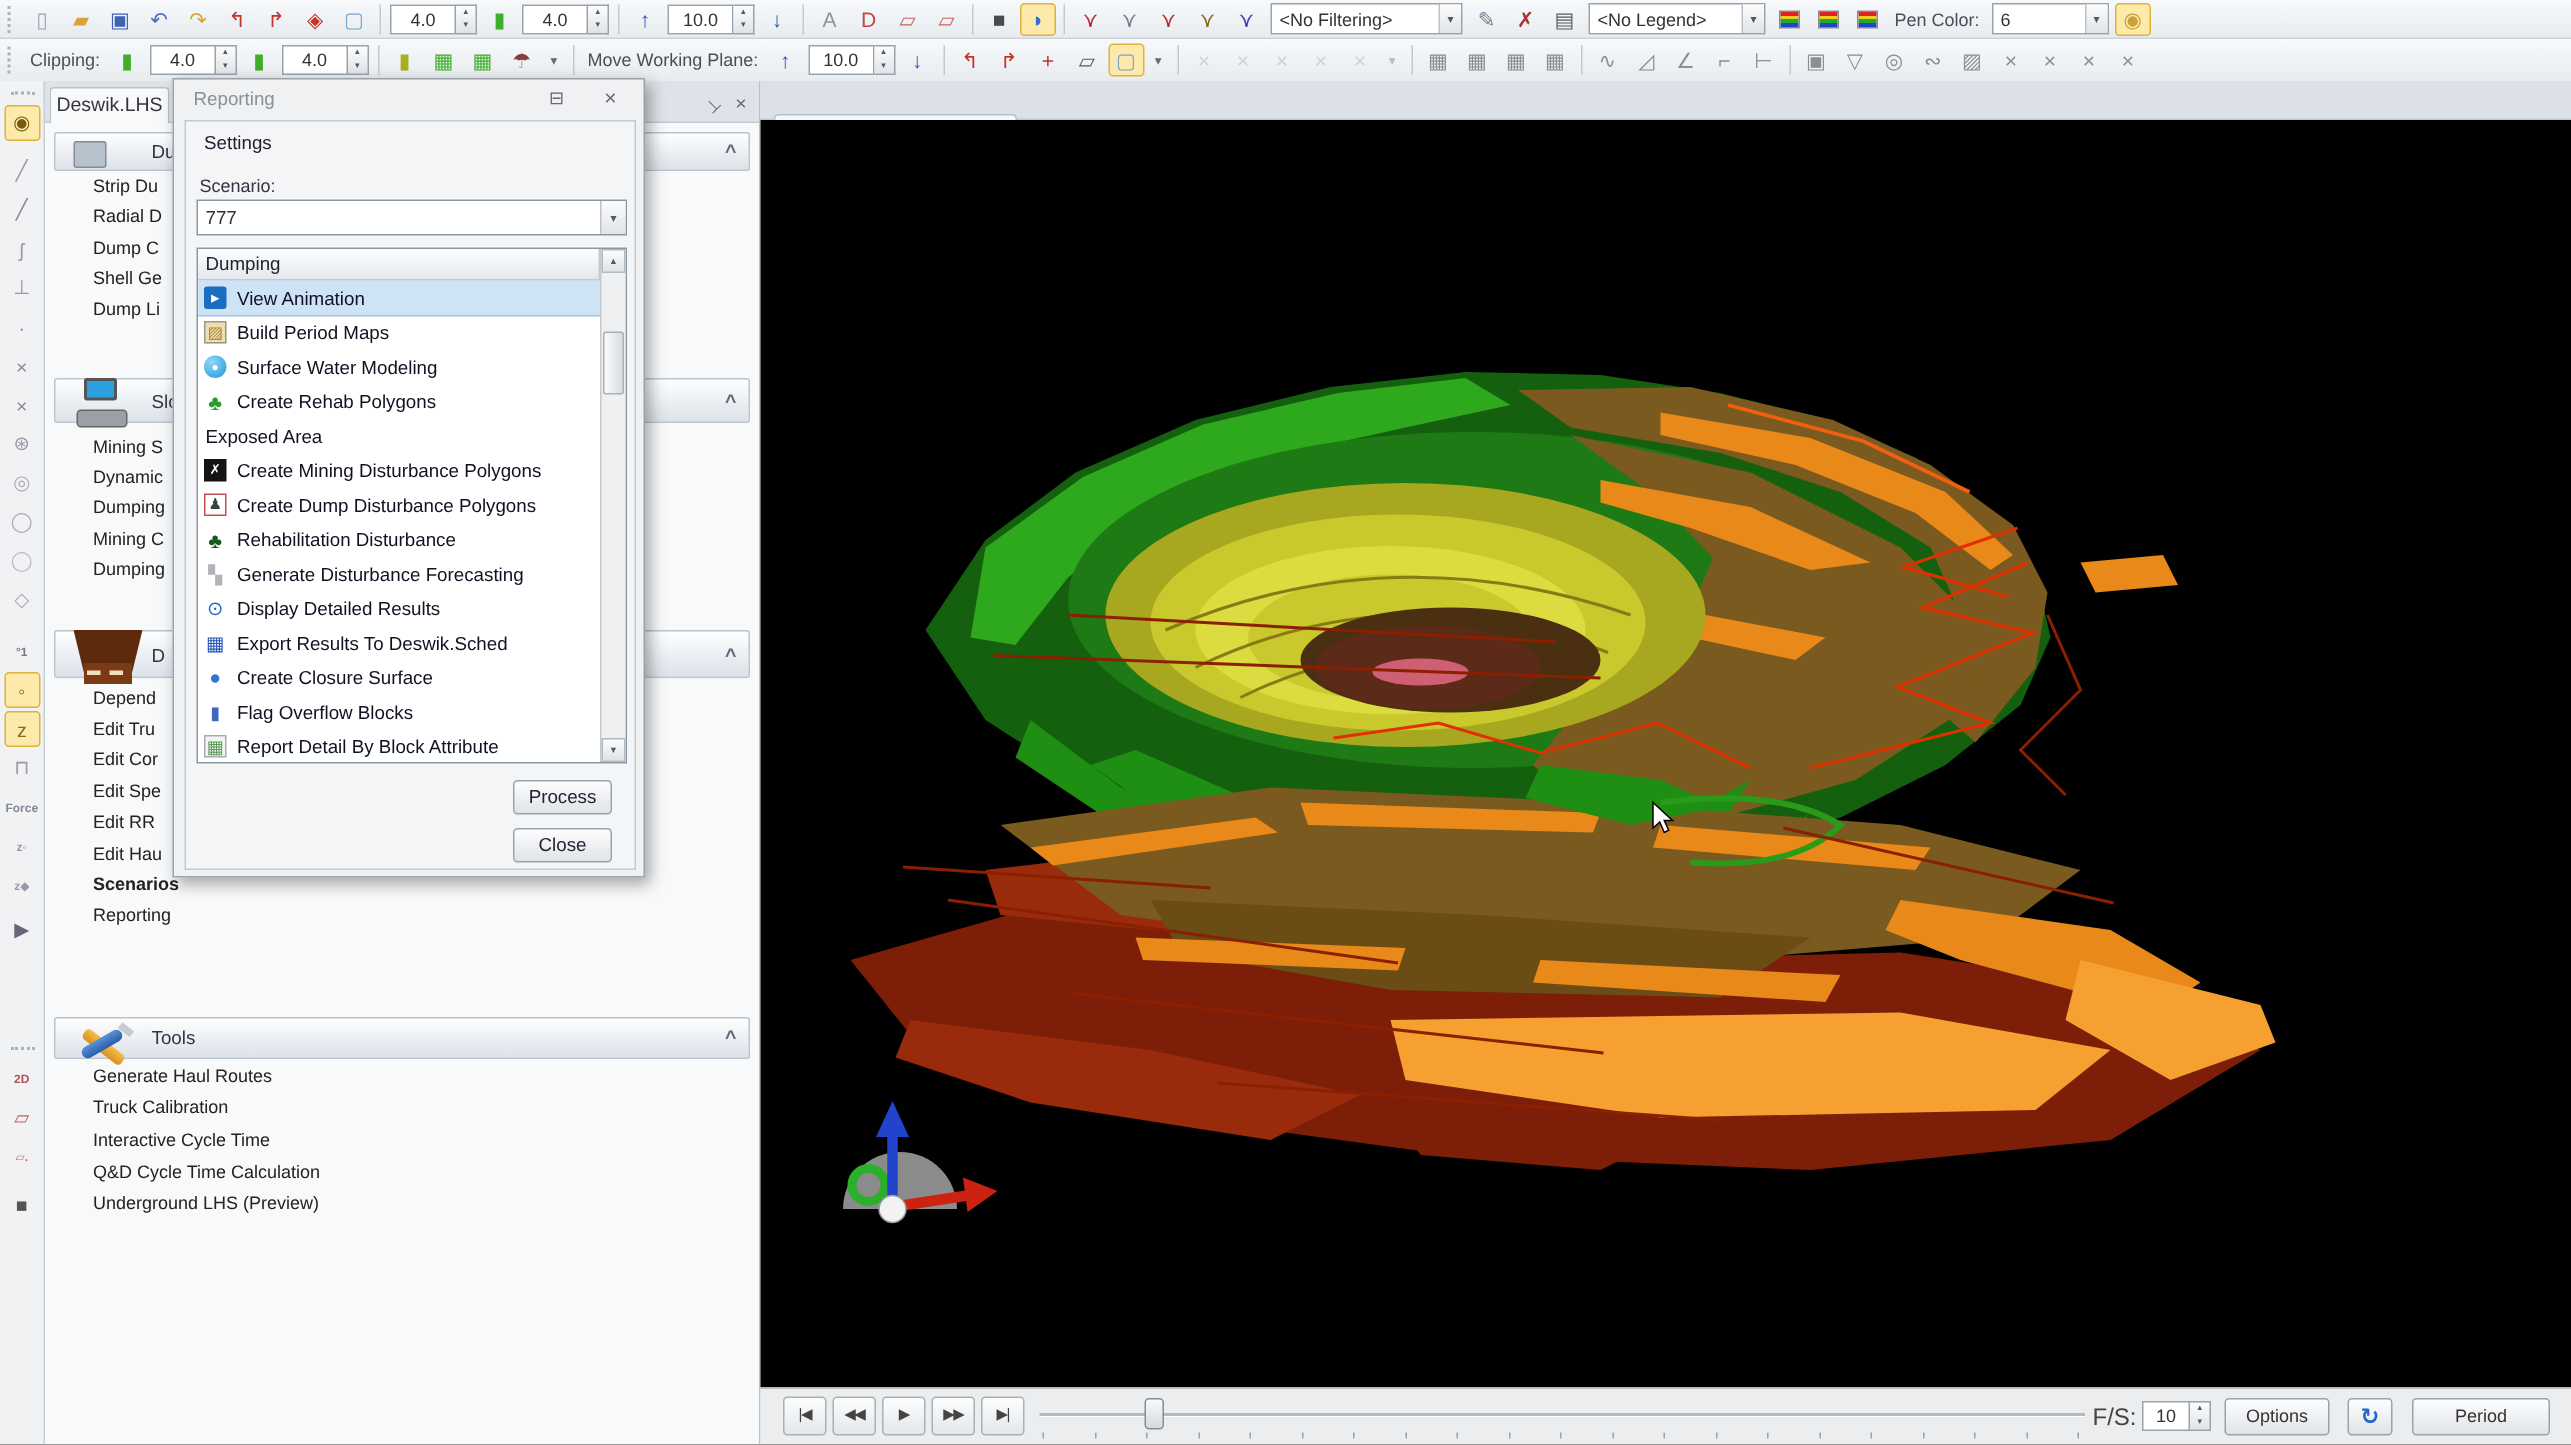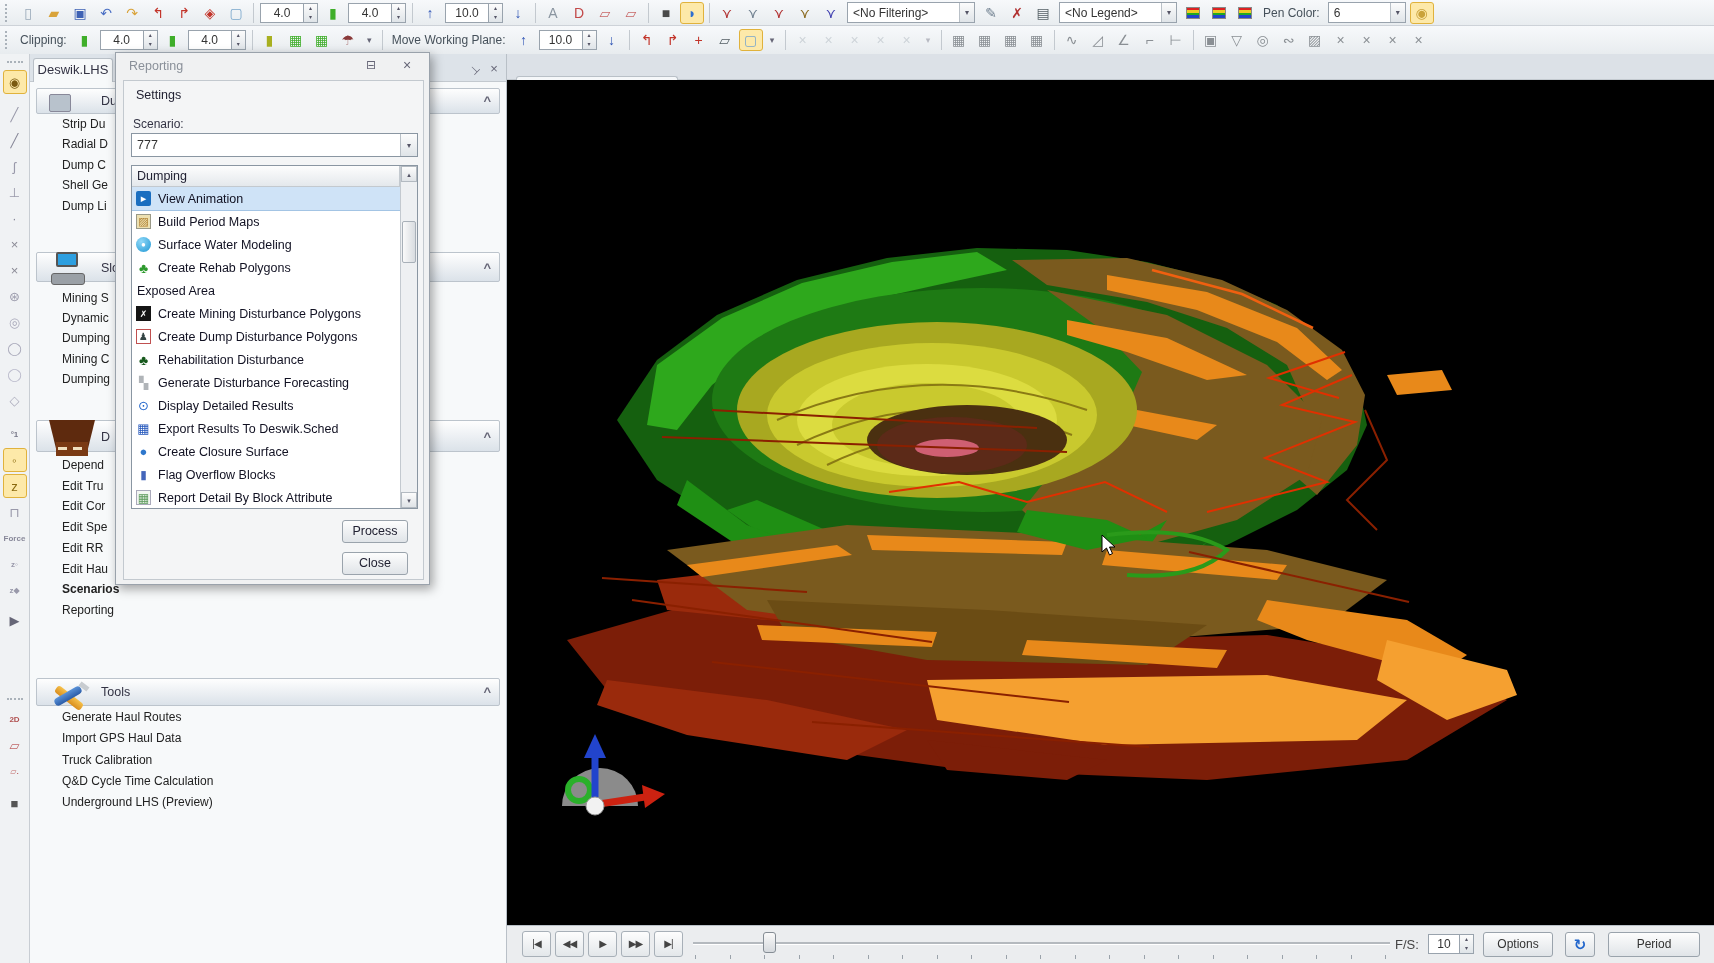--- a/index.html
+++ b/index.html
@@ -80,21 +80,21 @@
   .vtab-close { margin-left:14px; font-size:13px; color:#556; }
   .canvas { position:absolute; left:0; top:26px; right:0; bottom:38px; background:#000; overflow:hidden; }
   .date-overlay { position:absolute; left:26px; top:800px; font-size:23px; color:#ececec; letter-spacing:.5px; }
 
   
   .playbar { position:absolute; left:0; right:0; bottom:0; height:38px; background:#ebedef; border-top:1px solid #b9c0c7; }
   .pb-btn { position:absolute; top:5px; width:29px; height:26px; background:linear-gradient(#fdfdfd,#e3e7ea); border:1px solid #a8b0b8; border-radius:3px; text-align:center; line-height:24px; font-size:10px; color:#444; letter-spacing:-1px; }
   .pb-track { position:absolute; top:16px; height:3px; background:#b4b9be; border-bottom:1px solid #fff; }
   .pb-handle { position:absolute; top:6px; width:13px; height:21px; background:linear-gradient(#fafafa,#d5d9dd); border:1px solid #858d95; border-radius:3px; }
   .pb-tick { position:absolute; top:29px; width:1px; height:4px; background:#9aa2aa; }
-  .pb-label { position:absolute; top:11px; font-size:13px; color:#444; }
+  .pb-label { position:absolute; top:11px; font-size:16px; color:#444; }
   .pb-spin { position:absolute; top:8px; display:flex; }
   .pb-spin .spin-box { width:32px; }
   .pb-push { position:absolute; top:6px; height:25px; background:linear-gradient(#fdfdfd,#e0e4e8); border:1px solid #9aa3ac; border-radius:3px; text-align:center; font-size:12px; color:#333; line-height:23px; }
 
   
   #dialog { position:absolute; left:115px; top:52px; width:315px; height:533px; background:#f0f1f2; border:1px solid #9aa2ab; box-shadow:3px 4px 10px rgba(0,0,0,.35); z-index:50; }
   .dlg-title { position:relative; height:26px; }
   .dlg-title-label { position:absolute; left:13px; top:6px; color:#8a9099; font-size:12.5px; }
   .dlg-ico { position:absolute; top:5px; width:18px; height:16px; text-align:center; color:#667; font-size:12px; line-height:15px; }
   .dlg-ico.menu { left:246px; }
@@ -585,22 +585,22 @@
             <div class="picon i-tools">
               <div class="tip"></div>
               <div class="b1"></div>
               <div class="b2"></div>
             </div>
             <div class="phdr-label">Tools</div>
             <div class="phdr-collapse">^</div>
           </div>
           <div class="titems">
             <div class="titem">Generate Haul Routes</div>
-            <div class="titem">Import GPS Haul Data</div>
             <div class="titem">Truck Calibration</div>
+            <div class="titem">Interactive Cycle Time</div>
             <div class="titem">Q&amp;D Cycle Time Calculation</div>
             <div class="titem">Underground LHS (Preview)</div>
           </div>
         </div>
       </div>
   </div>
 
   <div id="viewport">
     <div class="vtabs">
       <div class="vtab">

